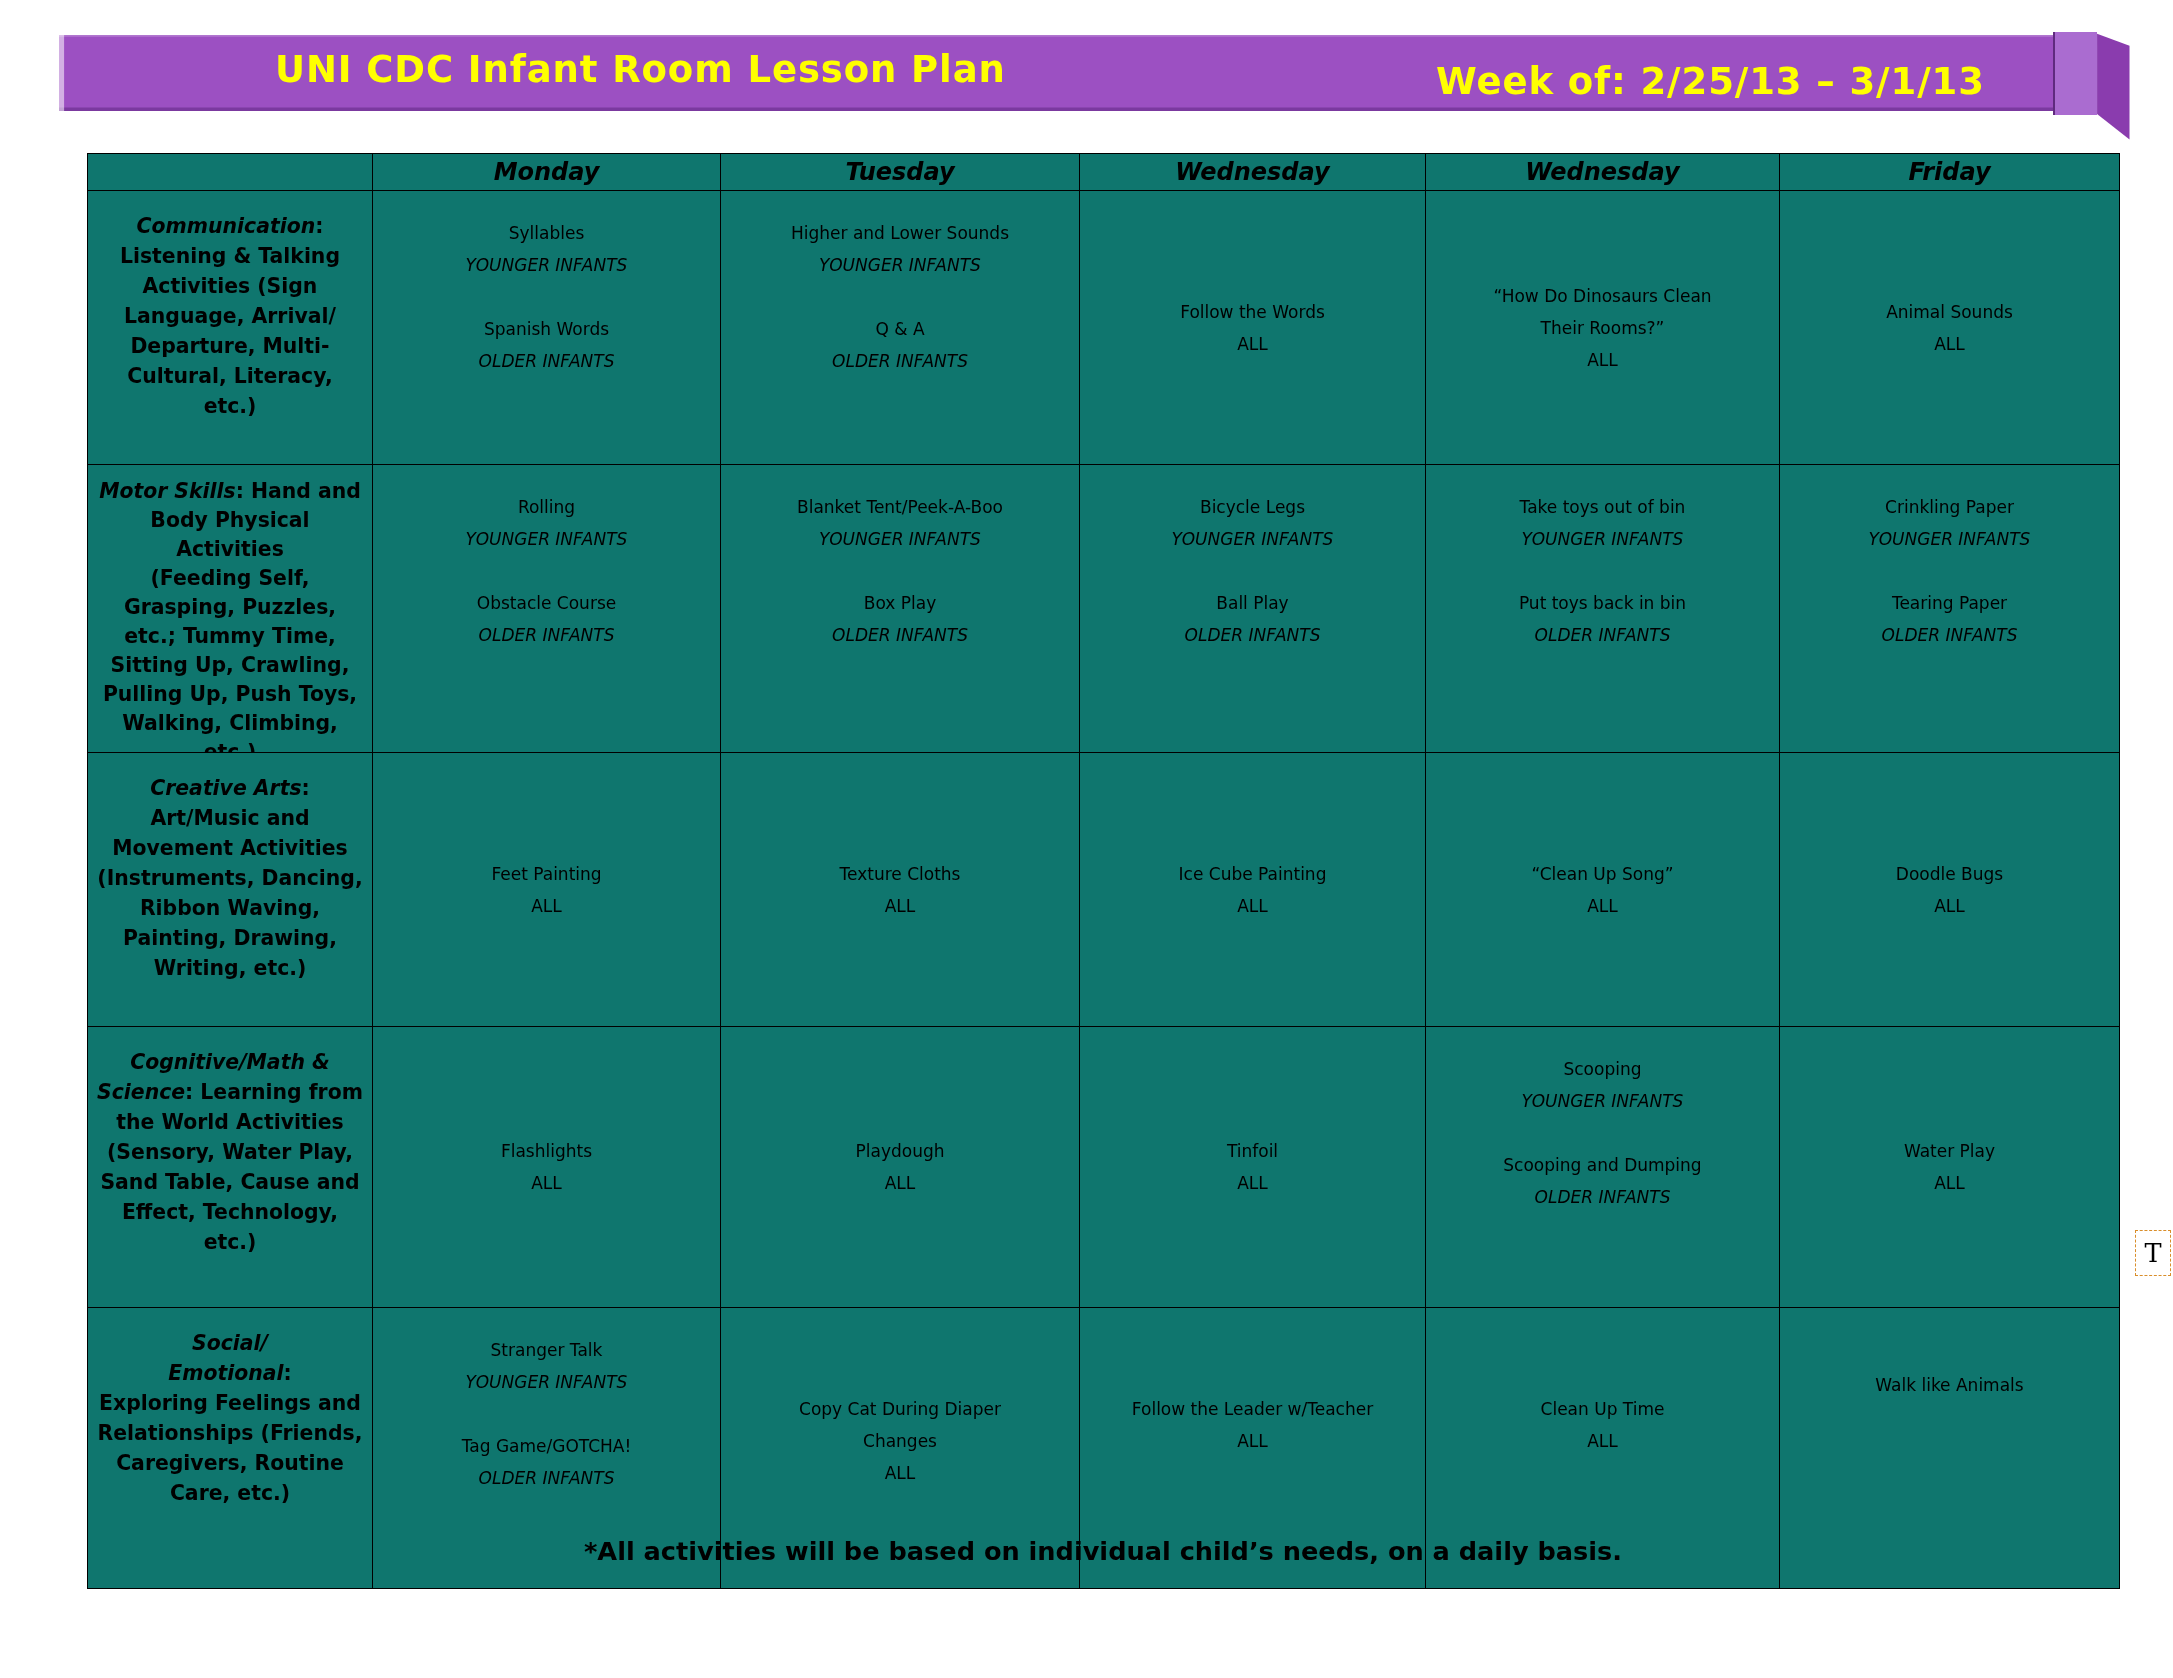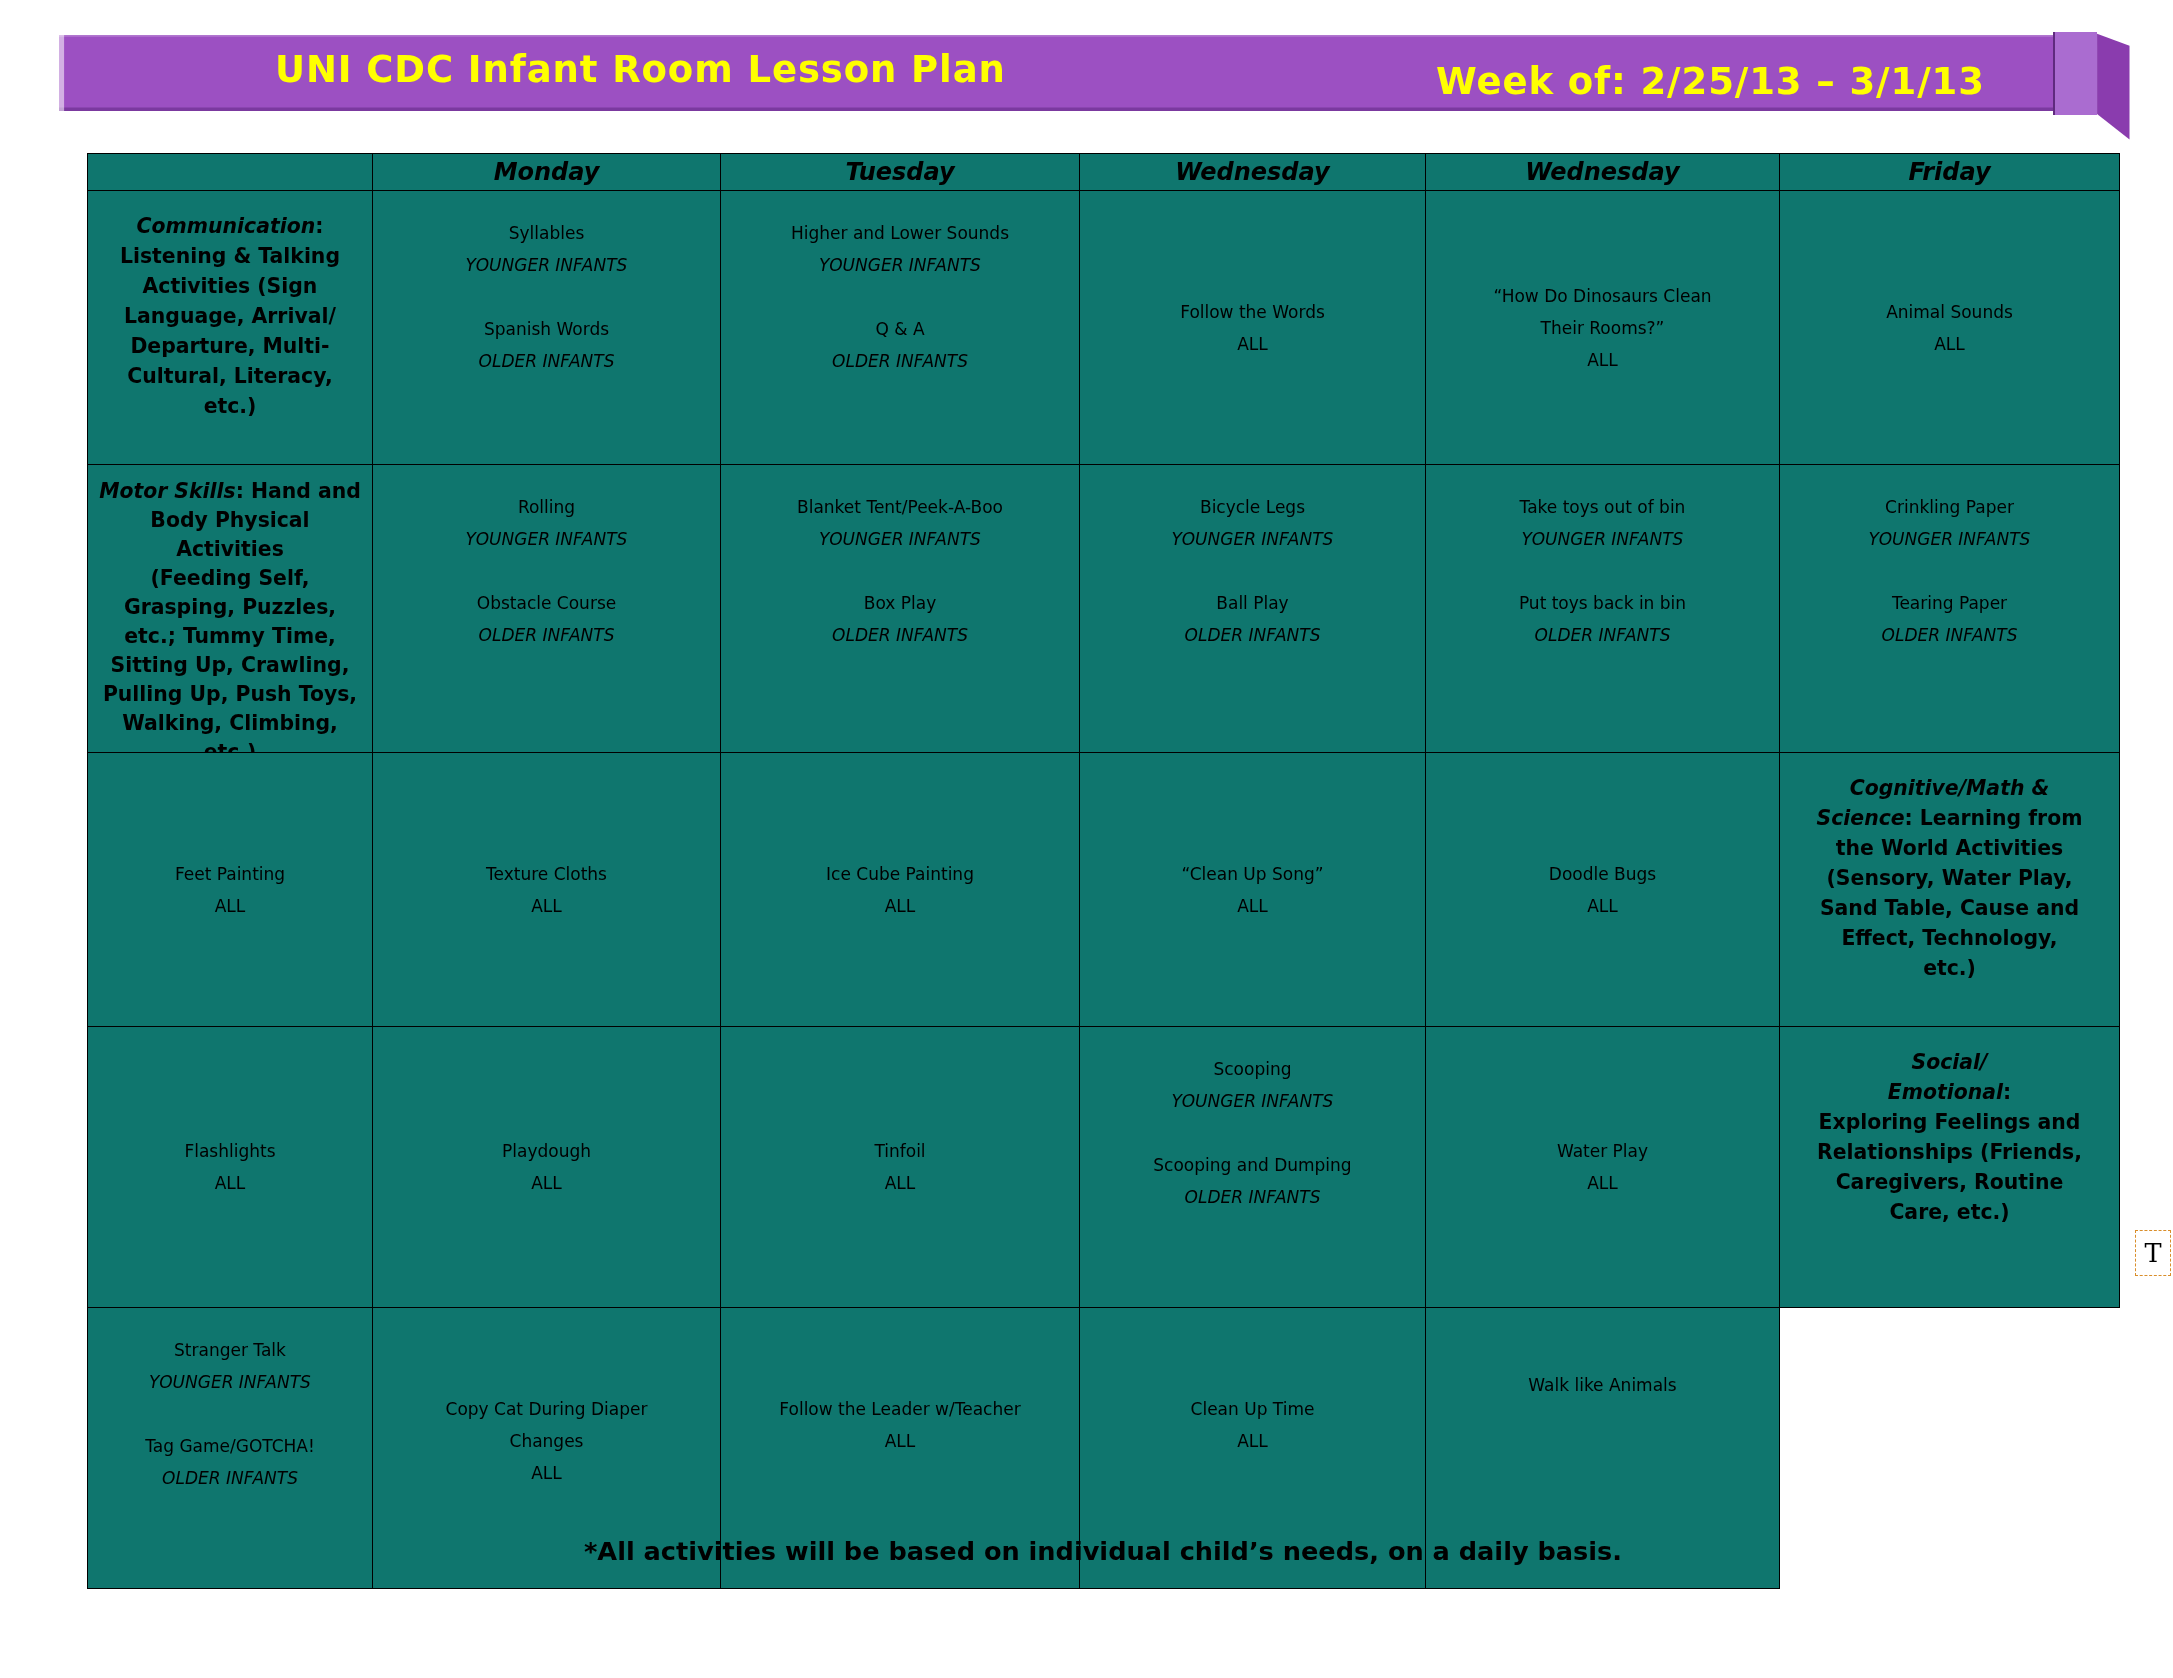--- a/index.html
+++ b/index.html
@@ -200,20 +200,29 @@
     <div class="block">
       <div class="line">Crinkling Paper</div>
       <div class="line it">YOUNGER INFANTS</div>
     </div>
     <div class="block gap">
       <div class="line">Tearing Paper</div>
       <div class="line it">OLDER INFANTS</div>
     </div>
   </div>
 
+  <div class="cell label-cell">
+    <div class="label-text"><span class="cat-title">Creative Arts</span><span class="cat-desc">:
+Art/Music and
+Movement Activities
+(Instruments, Dancing,
+Ribbon Waving,
+Painting, Drawing,
+Writing, etc.)</span></div>
+  </div>
   <div class="cell day-cell v-center">
     <div class="block">
       <div class="line">Feet Painting</div>
       <div class="line">ALL</div>
     </div>
   </div>
   <div class="cell day-cell v-center">
     <div class="block">
       <div class="line">Texture Cloths</div>
       <div class="line">ALL</div>

